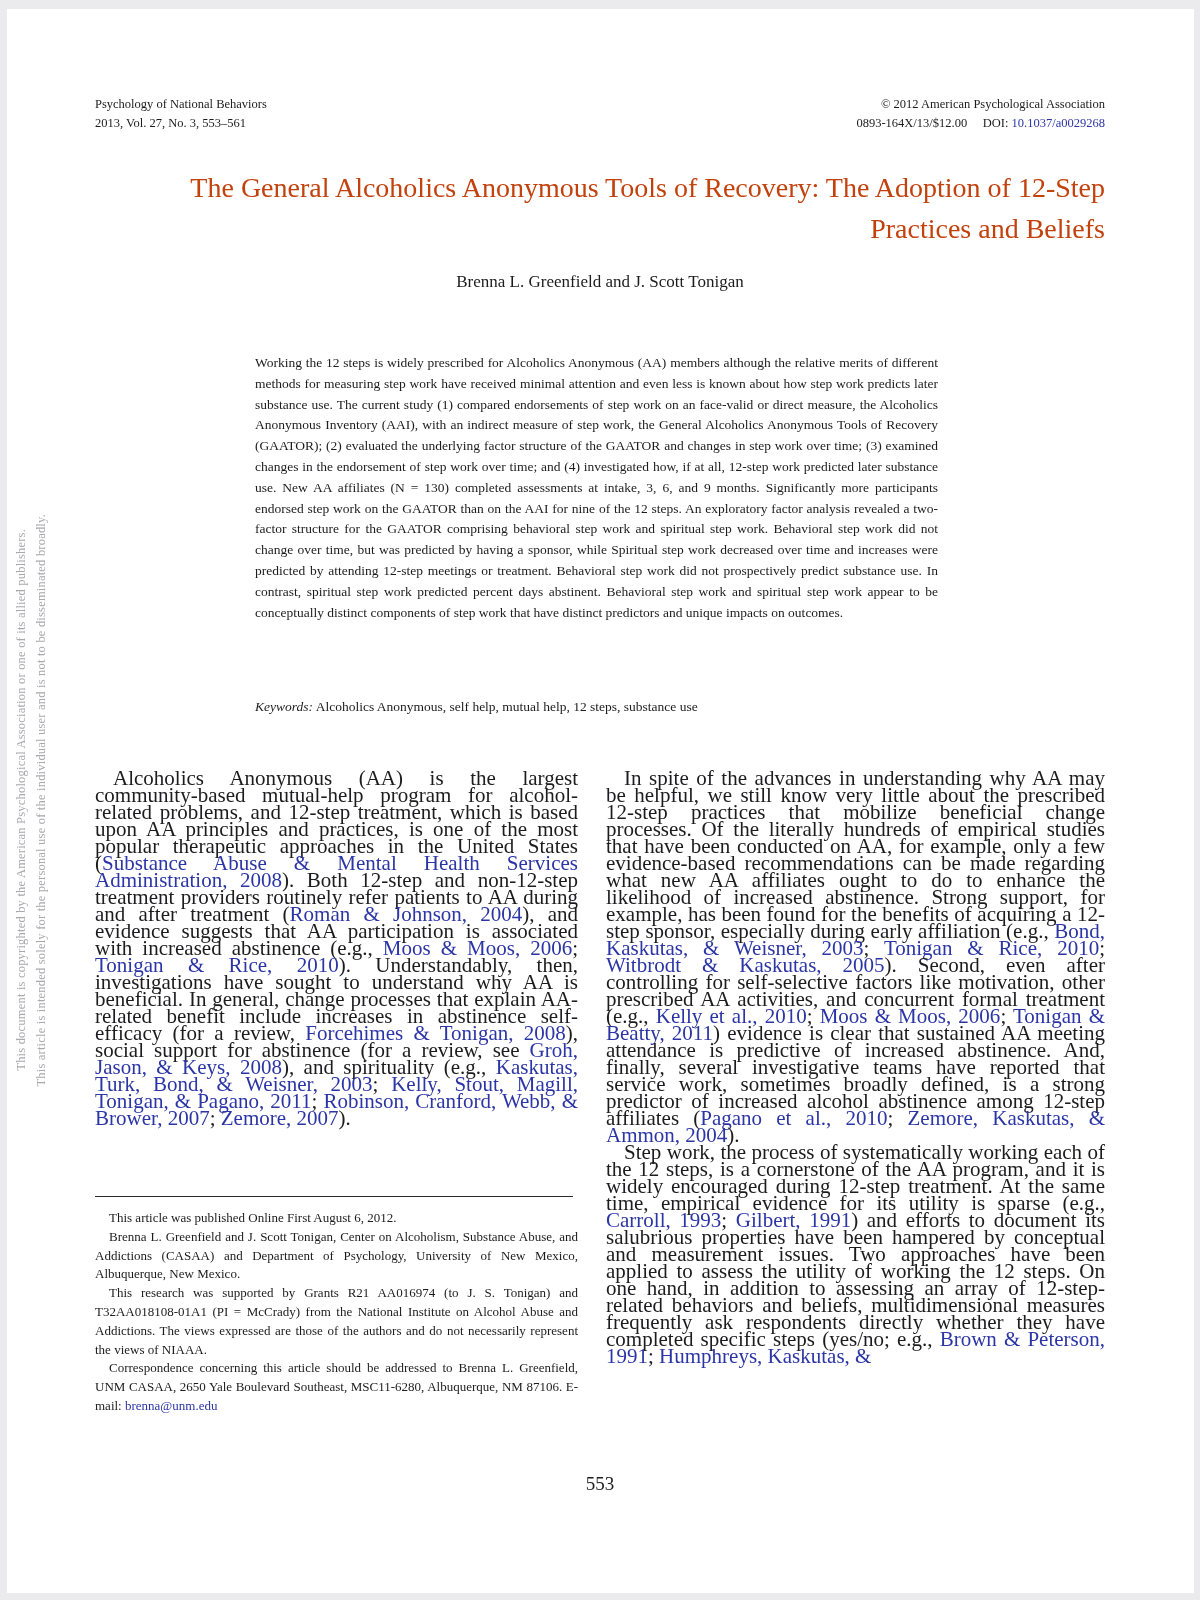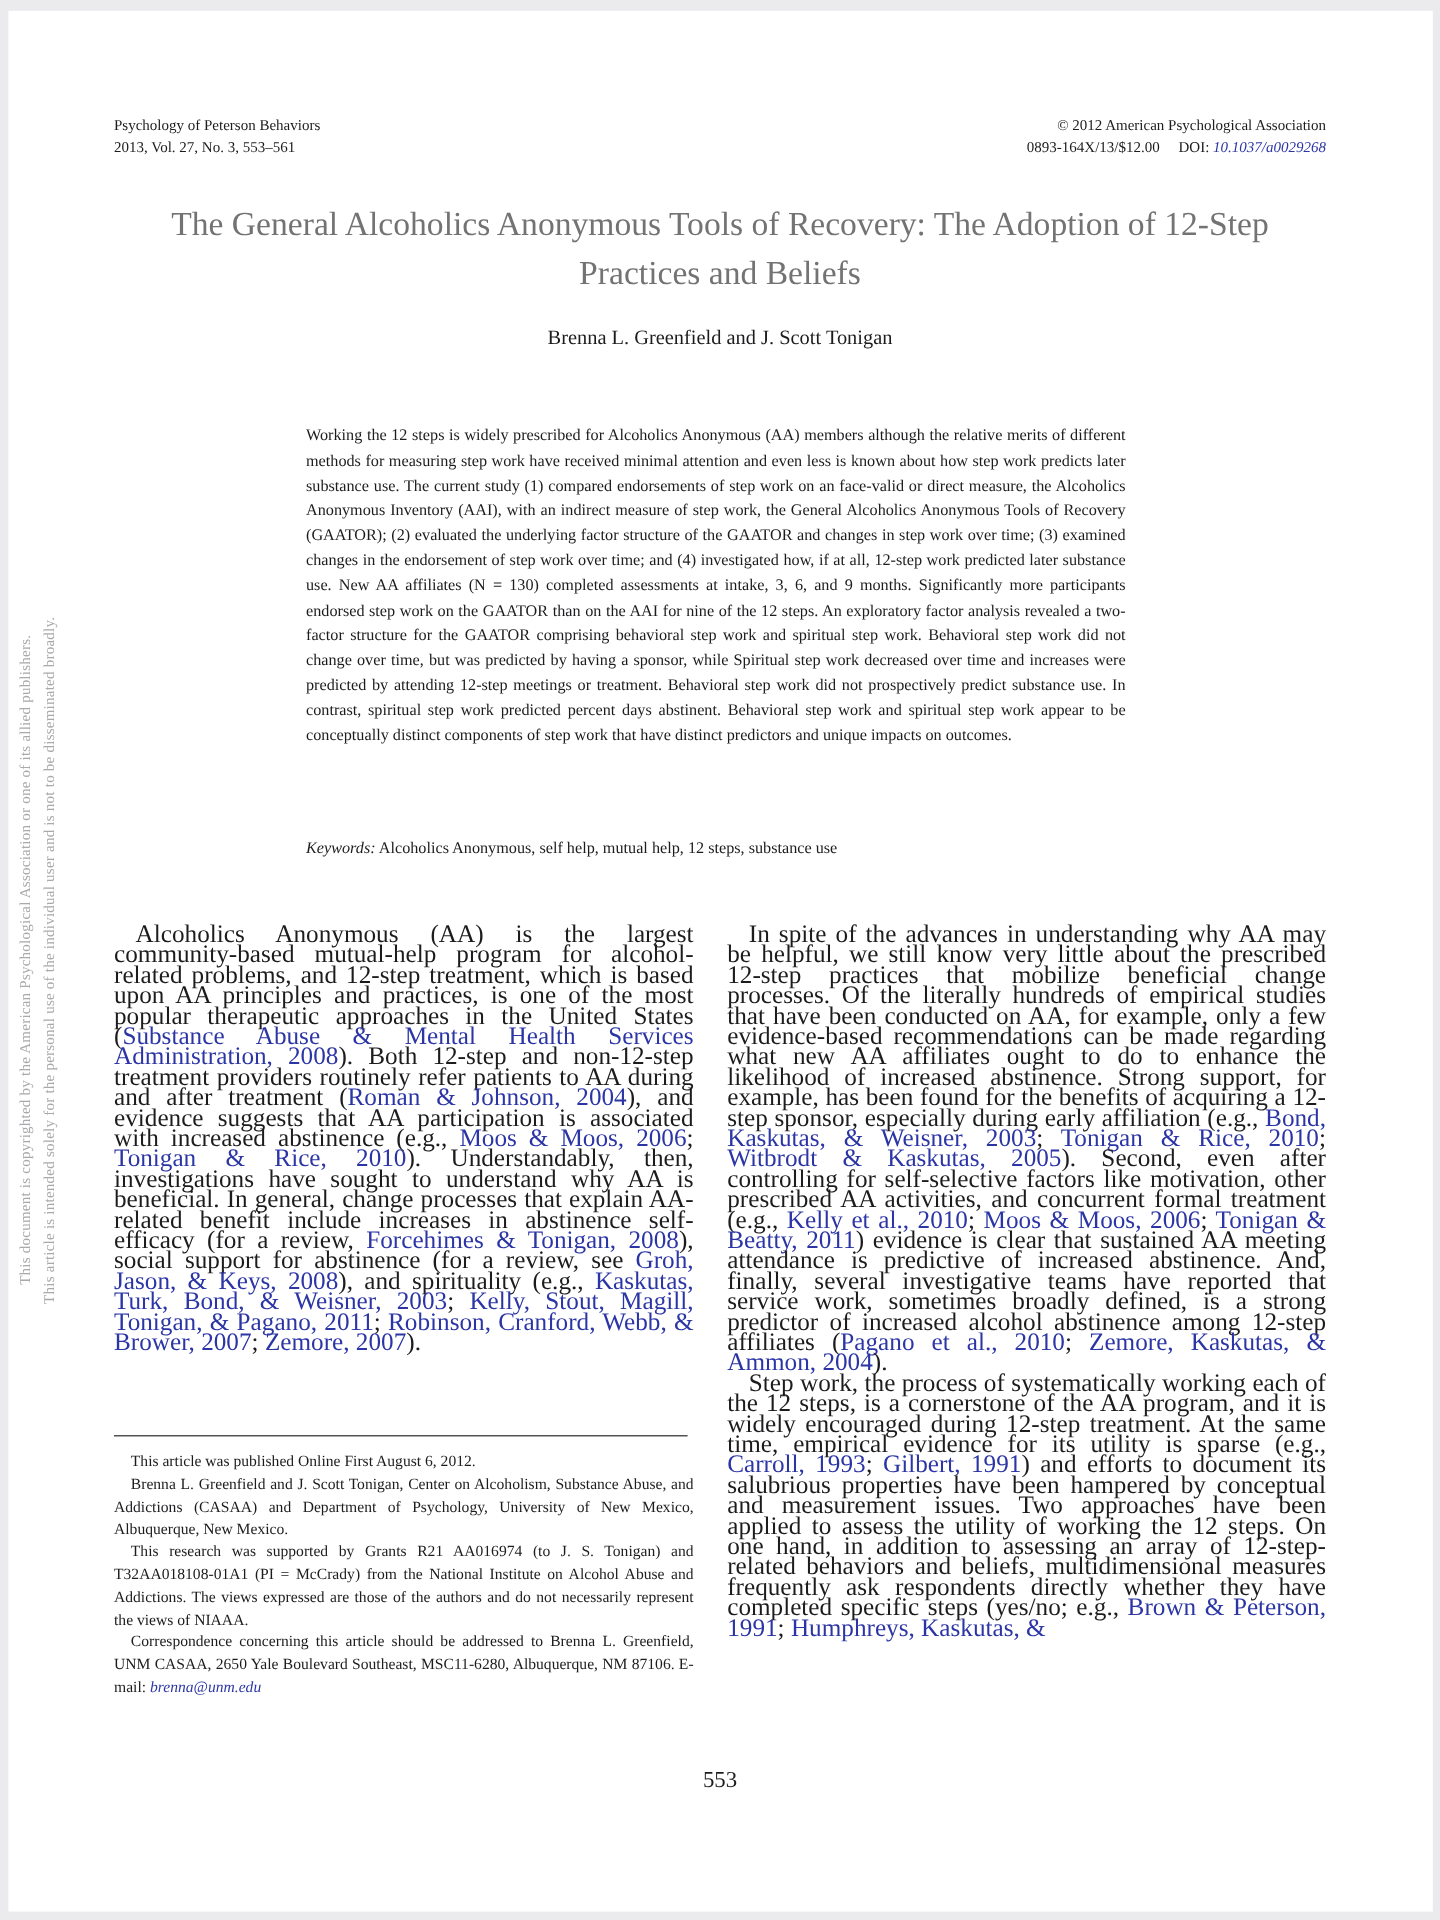--- a/index.html
+++ b/index.html
@@ -30,25 +30,25 @@
     letter-spacing: 0.2px;
     color: #a9a9ad;
     white-space: nowrap;
   }
 
   .hdr-left { position: absolute; left: 95px; top: 95px; font-size: 12.5px; line-height: 1.5; }
   .hdr-right { position: absolute; right: 95px; top: 95px; font-size: 12.5px; line-height: 1.5; text-align: right; }
 
   .cite, .link { color: #2b35a5; }
   .cite { cursor: pointer; }
-  .link { cursor: pointer; font-style: italic; }
+  .link { cursor: pointer; }
 
   .title {
     position: absolute; left: 95px; top: 168px; width: 1010px;
-    text-align: center; font-size: 28px; line-height: 1.45; color: #737373;
+    text-align: right; font-size: 28px; line-height: 1.45; color: #c2410c;
   }
   .authors { position: absolute; left: 95px; top: 272px; width: 1010px; text-align: center; font-size: 17px; }
   .affiliation { position: absolute; left: 95px; top: 299px; width: 1010px; text-align: center; font-size: 14.5px; }
 
   .abstract {
     position: absolute; left: 255px; top: 353px; width: 683px;
     font-size: 13.5px; line-height: 20.8px; text-align: justify;
   }
   .keywords {
     position: absolute; left: 255px; top: 697px; width: 683px;
@@ -80,21 +80,21 @@
   <div class="scan-edge edge-left"></div>
   <div class="scan-edge edge-bottom"></div>
   <div class="scan-edge edge-right"></div>
 
   <div class="sidebar-rotated">
     <span>This document is copyrighted by the American Psychological Association or one of its allied publishers.</span>
     <span>This article is intended solely for the personal use of the individual user and is not to be disseminated broadly.</span>
   </div>
 
   <div class="hdr-left">
-    <div>Psychology of Peterson Behaviors</div>
+    <div>Psychology of National Behaviors</div>
     <div>2013, Vol. 27, No. 3, 553–561</div>
   </div>
 
   <div class="hdr-right">
     <div>© 2012 American Psychological Association</div>
     <div>
       <span>0893-164X/13/$12.00</span>
       <span>&nbsp;&nbsp;&nbsp;</span>
       <span>DOI: </span>
       <span class="link">10.1037/a0029268</span>

